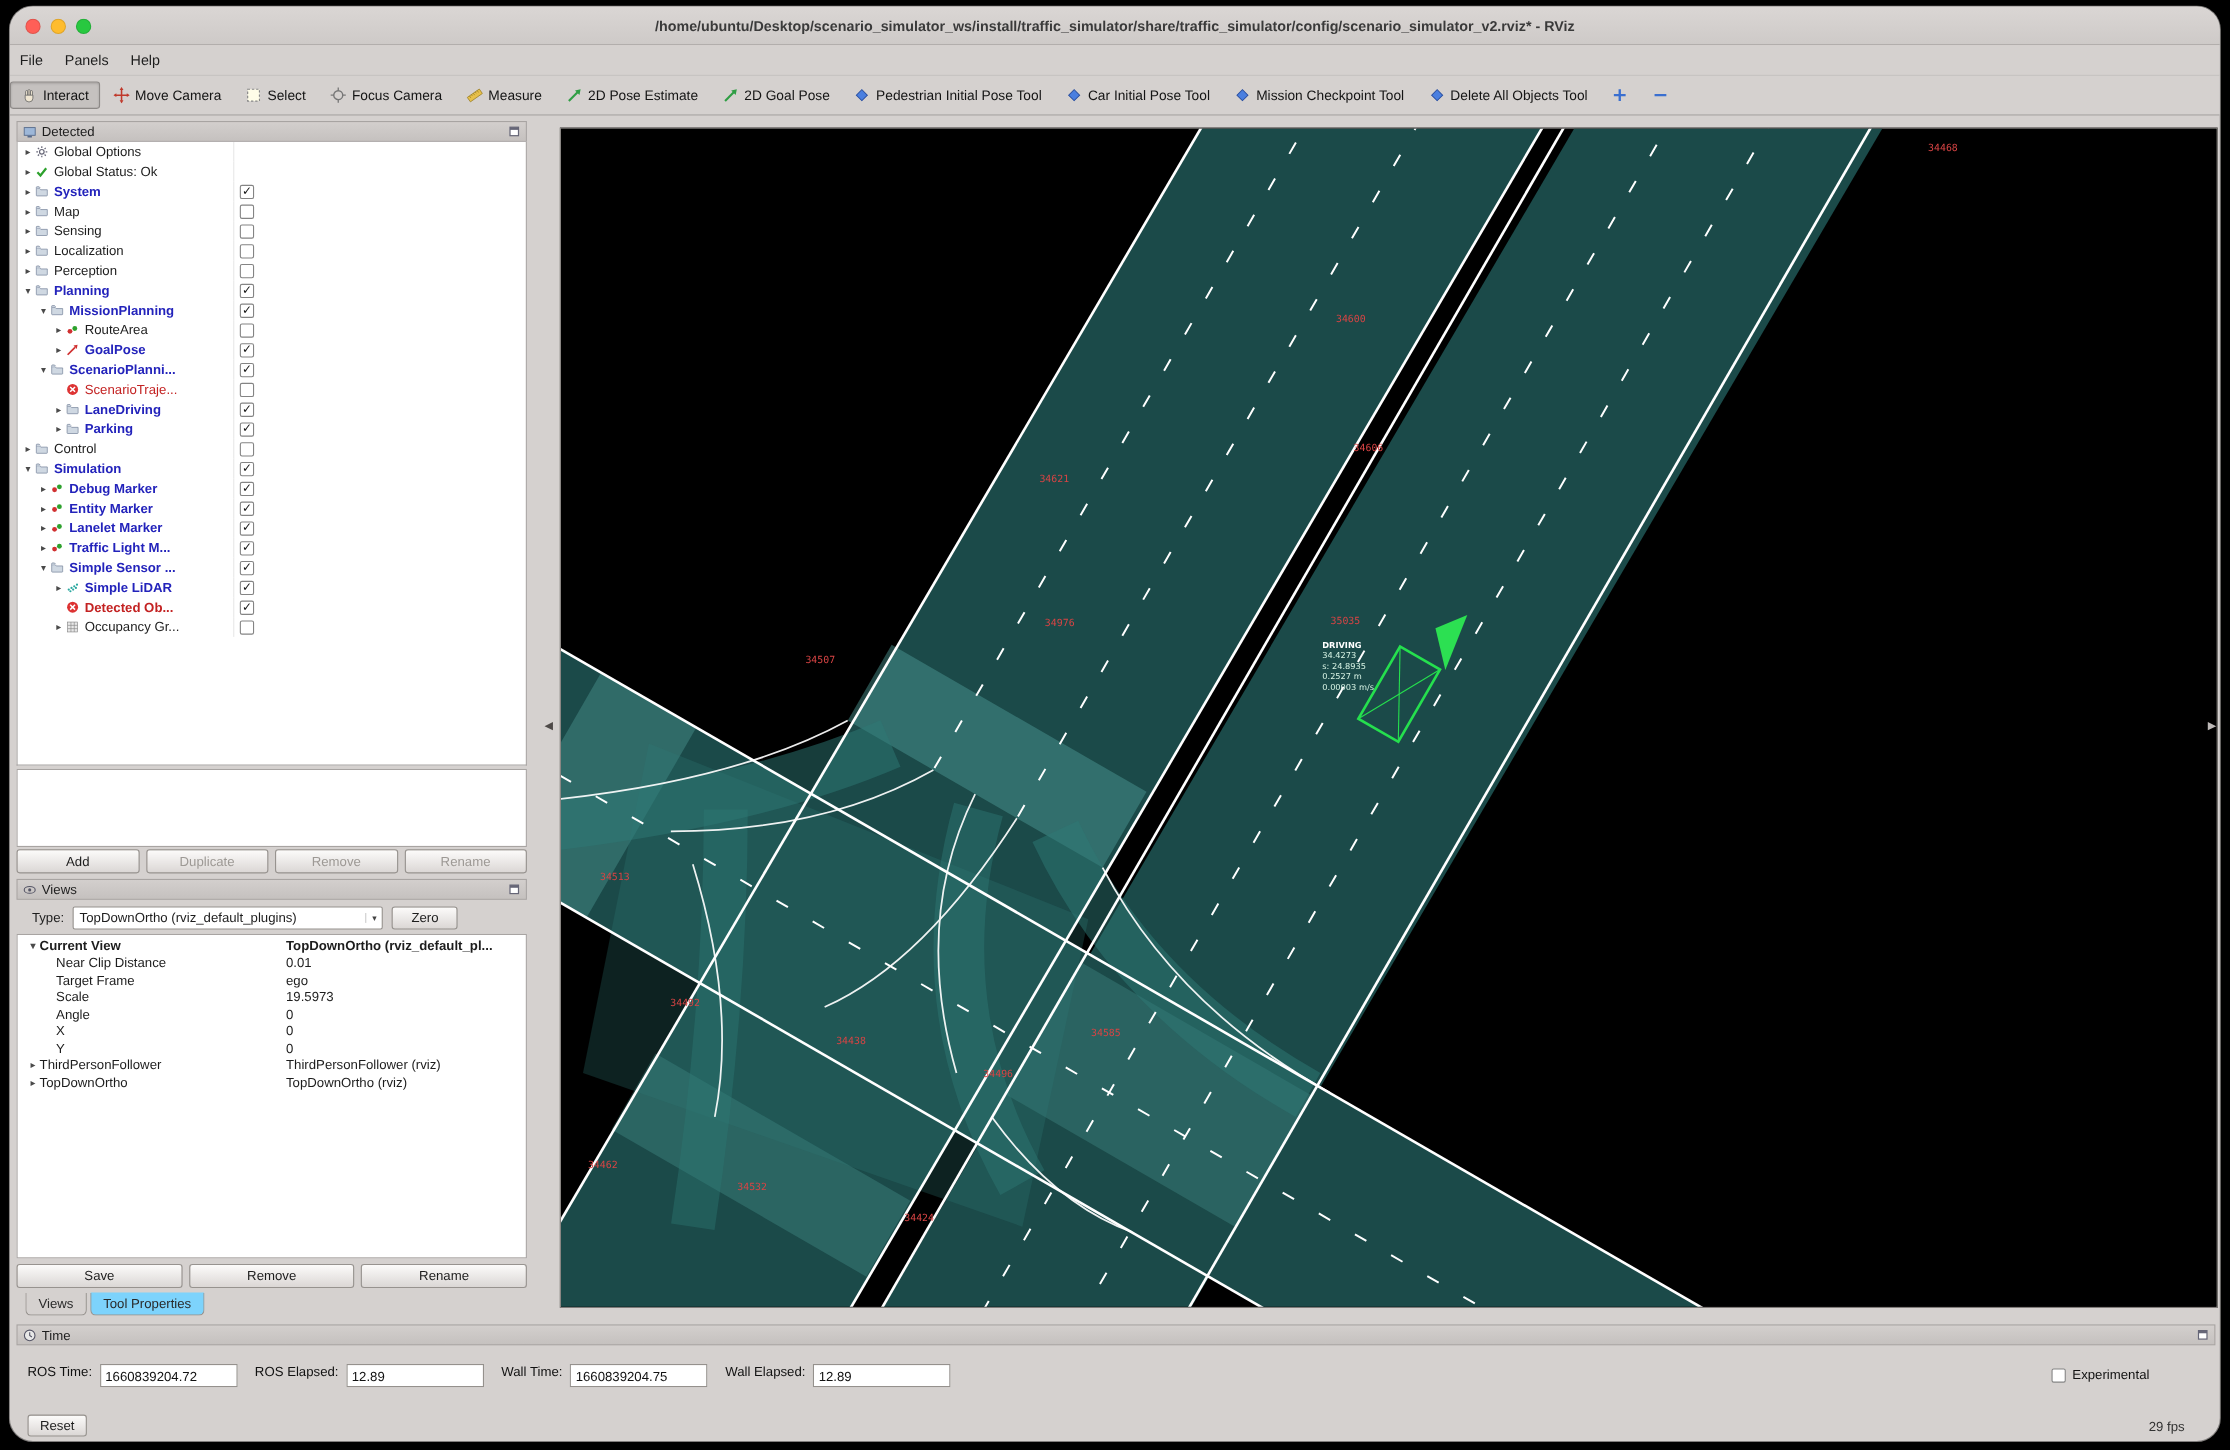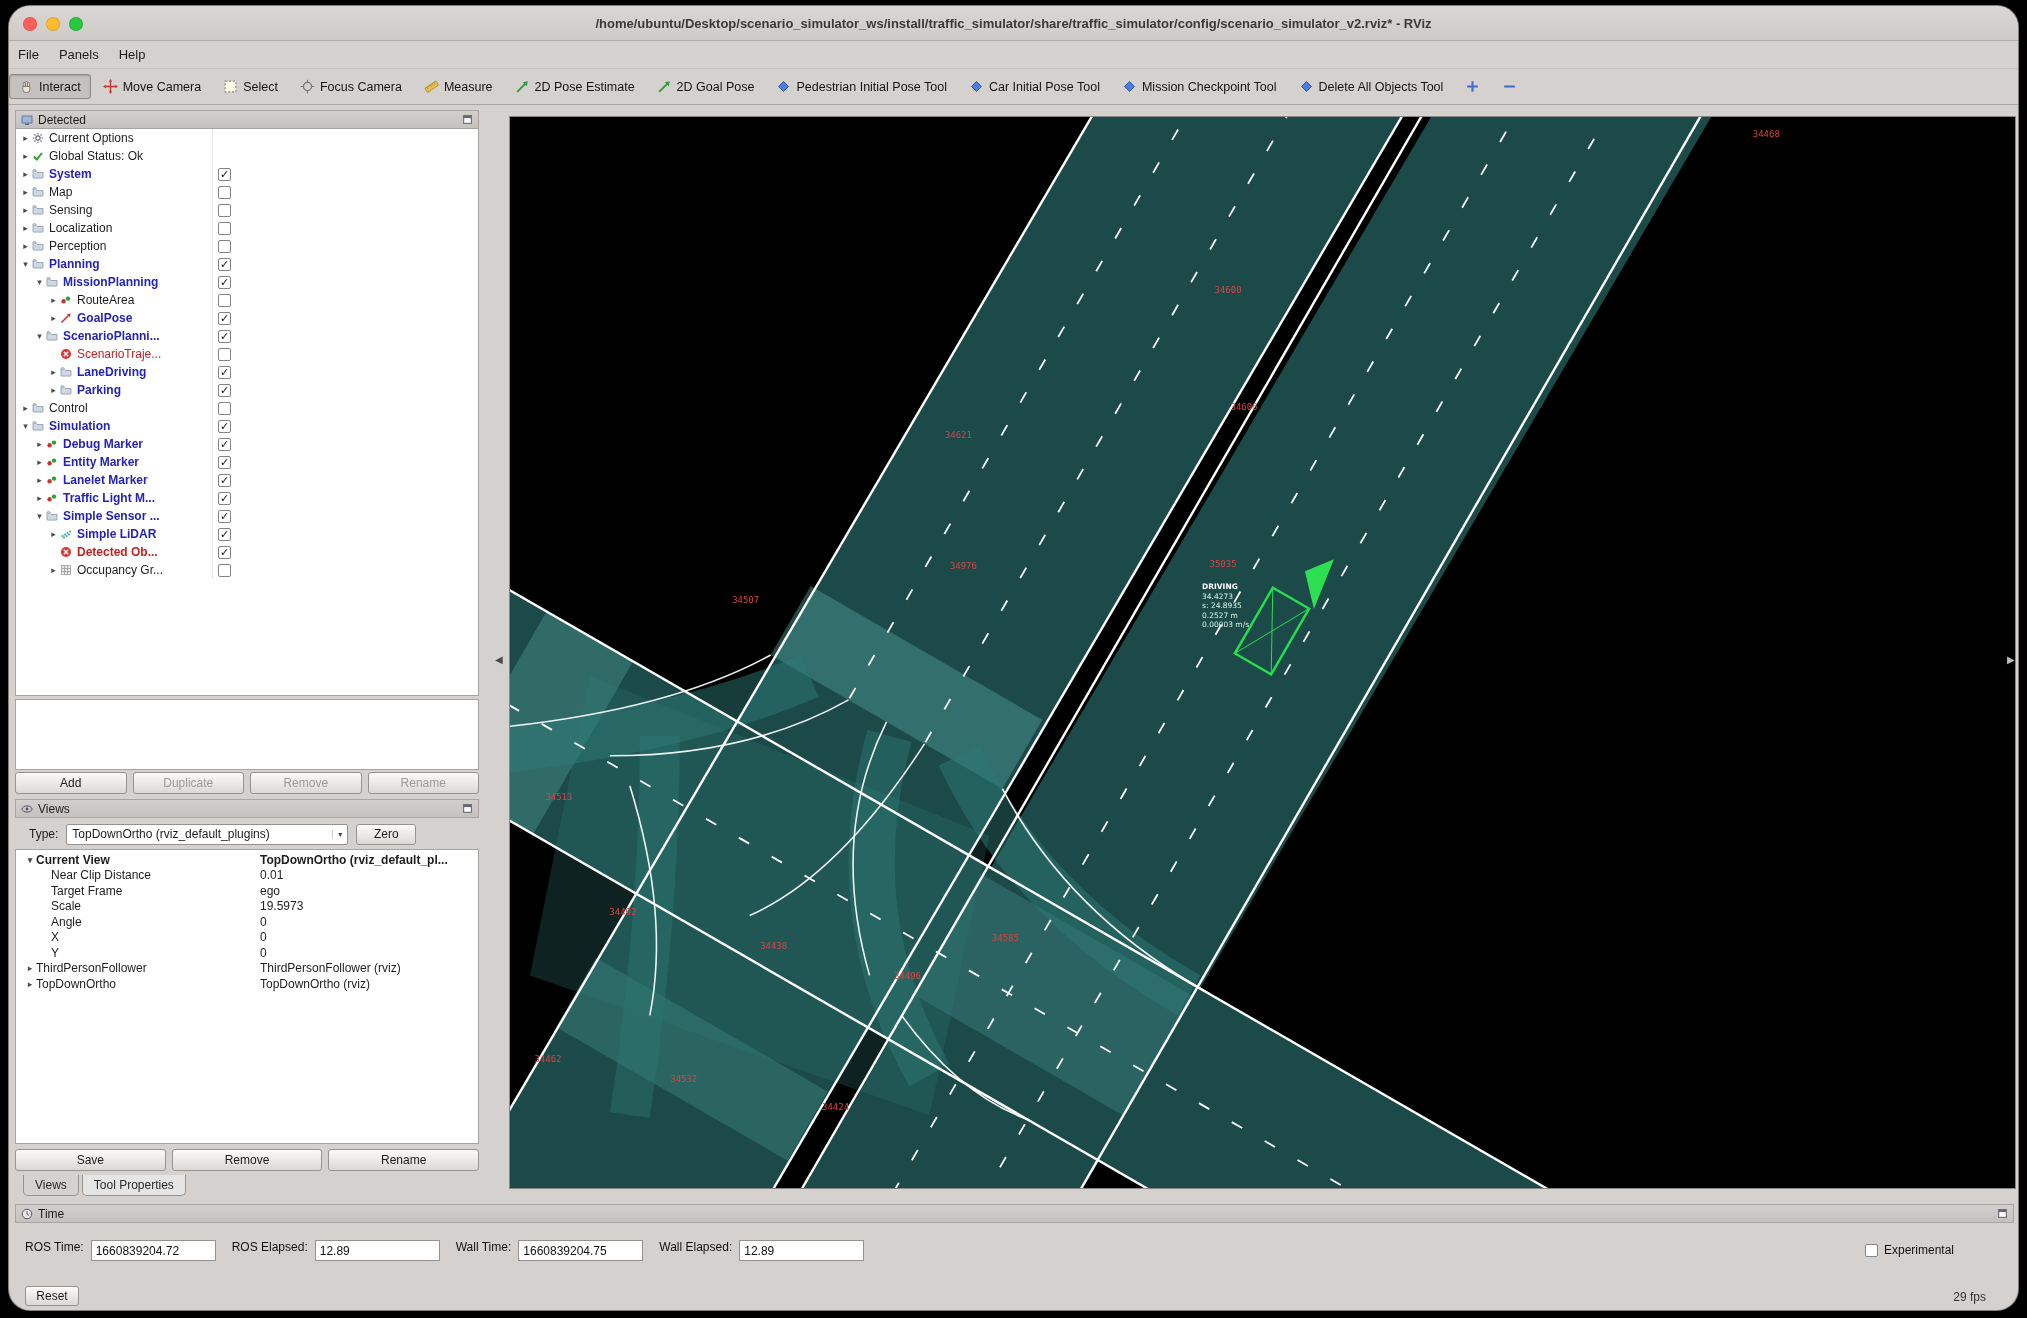--- a/index.html
+++ b/index.html
@@ -52,21 +52,21 @@
 .combo .arrow{margin-left:auto;font-size:8px;color:#444;border-left:1px solid #ccc;padding-left:5px;flex:none}
 .zero-btn{flex:0 0 60px;height:21px}
 #views-tree{position:absolute;left:0;top:50px;width:464px;height:295px;background:#fff;border:1px solid #a8a4a2;font-size:12px;overflow:hidden;padding-top:2px}
 .vrow{display:flex;height:15.5px;align-items:center}
 .vname{width:244px;display:flex;align-items:center;overflow:hidden;white-space:nowrap;color:#1d1d1d}
 .vval{flex:1;overflow:hidden;white-space:nowrap;color:#1d1d1d}
 .vrow.bold .vname,.vrow.bold .vval{font-weight:bold}
 .vexp{width:12px;font-size:9px;color:#4a4a4a;text-align:center;flex:none}
 #views-buttons{position:absolute;left:0;top:350px;width:464px;display:flex;gap:6px}
 .tabs{position:absolute;left:8px;top:376px;display:flex;gap:3px}
-.tab{padding:3px 11px;font-size:12px;border:1px solid #96928e;border-top:none;background:#e5e5e5;border-radius:0 0 5px 5px;color:#2a2a2a}
+.tab{padding:3px 11px;font-size:12px;border:1px solid #96928e;border-top:none;background:#7dd3fc;border-radius:0 0 5px 5px;color:#2a2a2a}
 .tab.active{background:#d5d1cf}
 
 #time-panel{position:absolute;left:6px;top:1198px;width:1999px;height:104px}
 #time-fields{position:absolute;left:10px;top:36px;display:flex;gap:16px;align-items:center}
 .tfield{display:flex;gap:7px;font-size:12px;color:#111}
 .tfinput{width:125px;height:21px;border:1px solid #95918d;background:#fff;font-size:12px;padding:0 4px;font-family:"Liberation Sans",sans-serif;color:#111}
 .exp-box{position:absolute;right:60px;top:39px;display:flex;gap:6px;align-items:center;font-size:12px;color:#111}
 .reset-btn{position:absolute;left:10px;top:82px;width:54px;height:20px;flex:none}
 .fps{position:absolute;right:28px;top:86px;font-size:12px;color:#333}
 
@@ -254,21 +254,21 @@
                   <line x1="6" y1="9.5" x2="6" y2="11"></line>
                   <line x1="1" y1="6" x2="2.5" y2="6"></line>
                   <line x1="9.5" y1="6" x2="11" y2="6"></line>
                   <line x1="2.4" y1="2.4" x2="3.5" y2="3.5"></line>
                   <line x1="8.5" y1="8.5" x2="9.6" y2="9.6"></line>
                   <line x1="2.4" y1="9.6" x2="3.5" y2="8.5"></line>
                   <line x1="8.5" y1="3.5" x2="9.6" y2="2.4"></line>
                 </g>
               </svg>
             </span>
-            <span class="nlabel black">Current Options</span>
+            <span class="nlabel black">Global Options</span>
           </div>
           <div class="dval"></div>
         </div>
         <div class="drow">
           <div class="dname">
             <span style="display:inline-block;flex:none;width:4px"></span>
             <span class="exp">▸</span>
             <span class="nicon">
               <svg viewBox="0 0 12 12">
                 <path d="M2 6.5L4.8 9.5 10 3" stroke="#2da12d" stroke-width="2" fill="none"></path>

